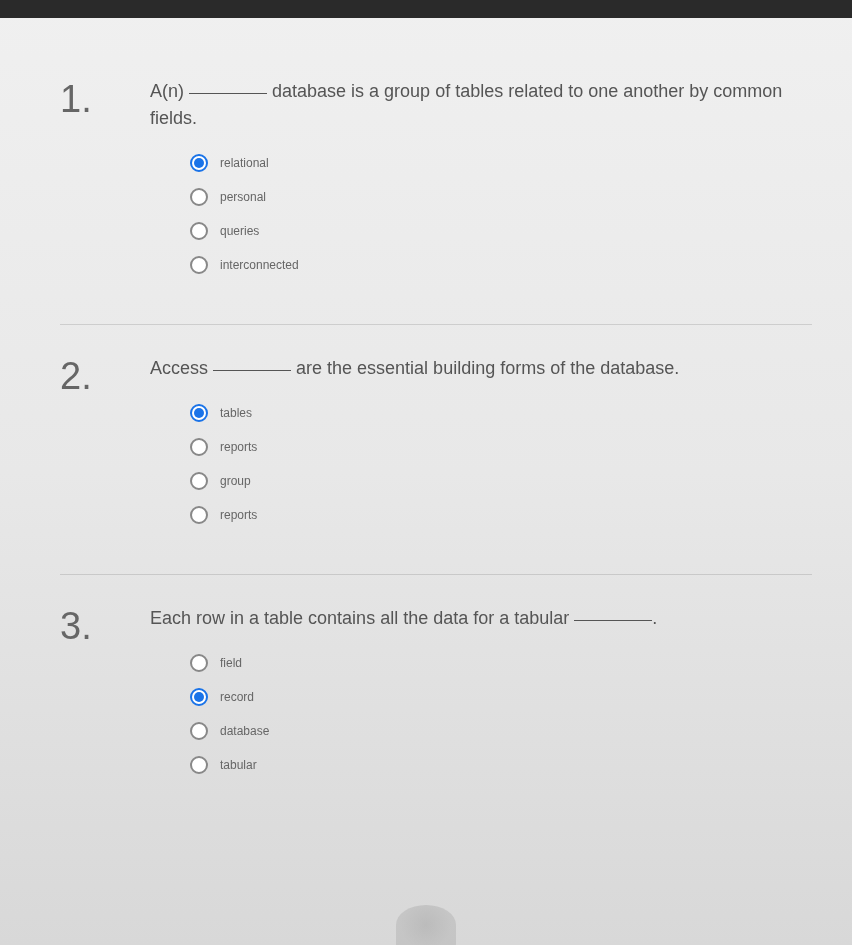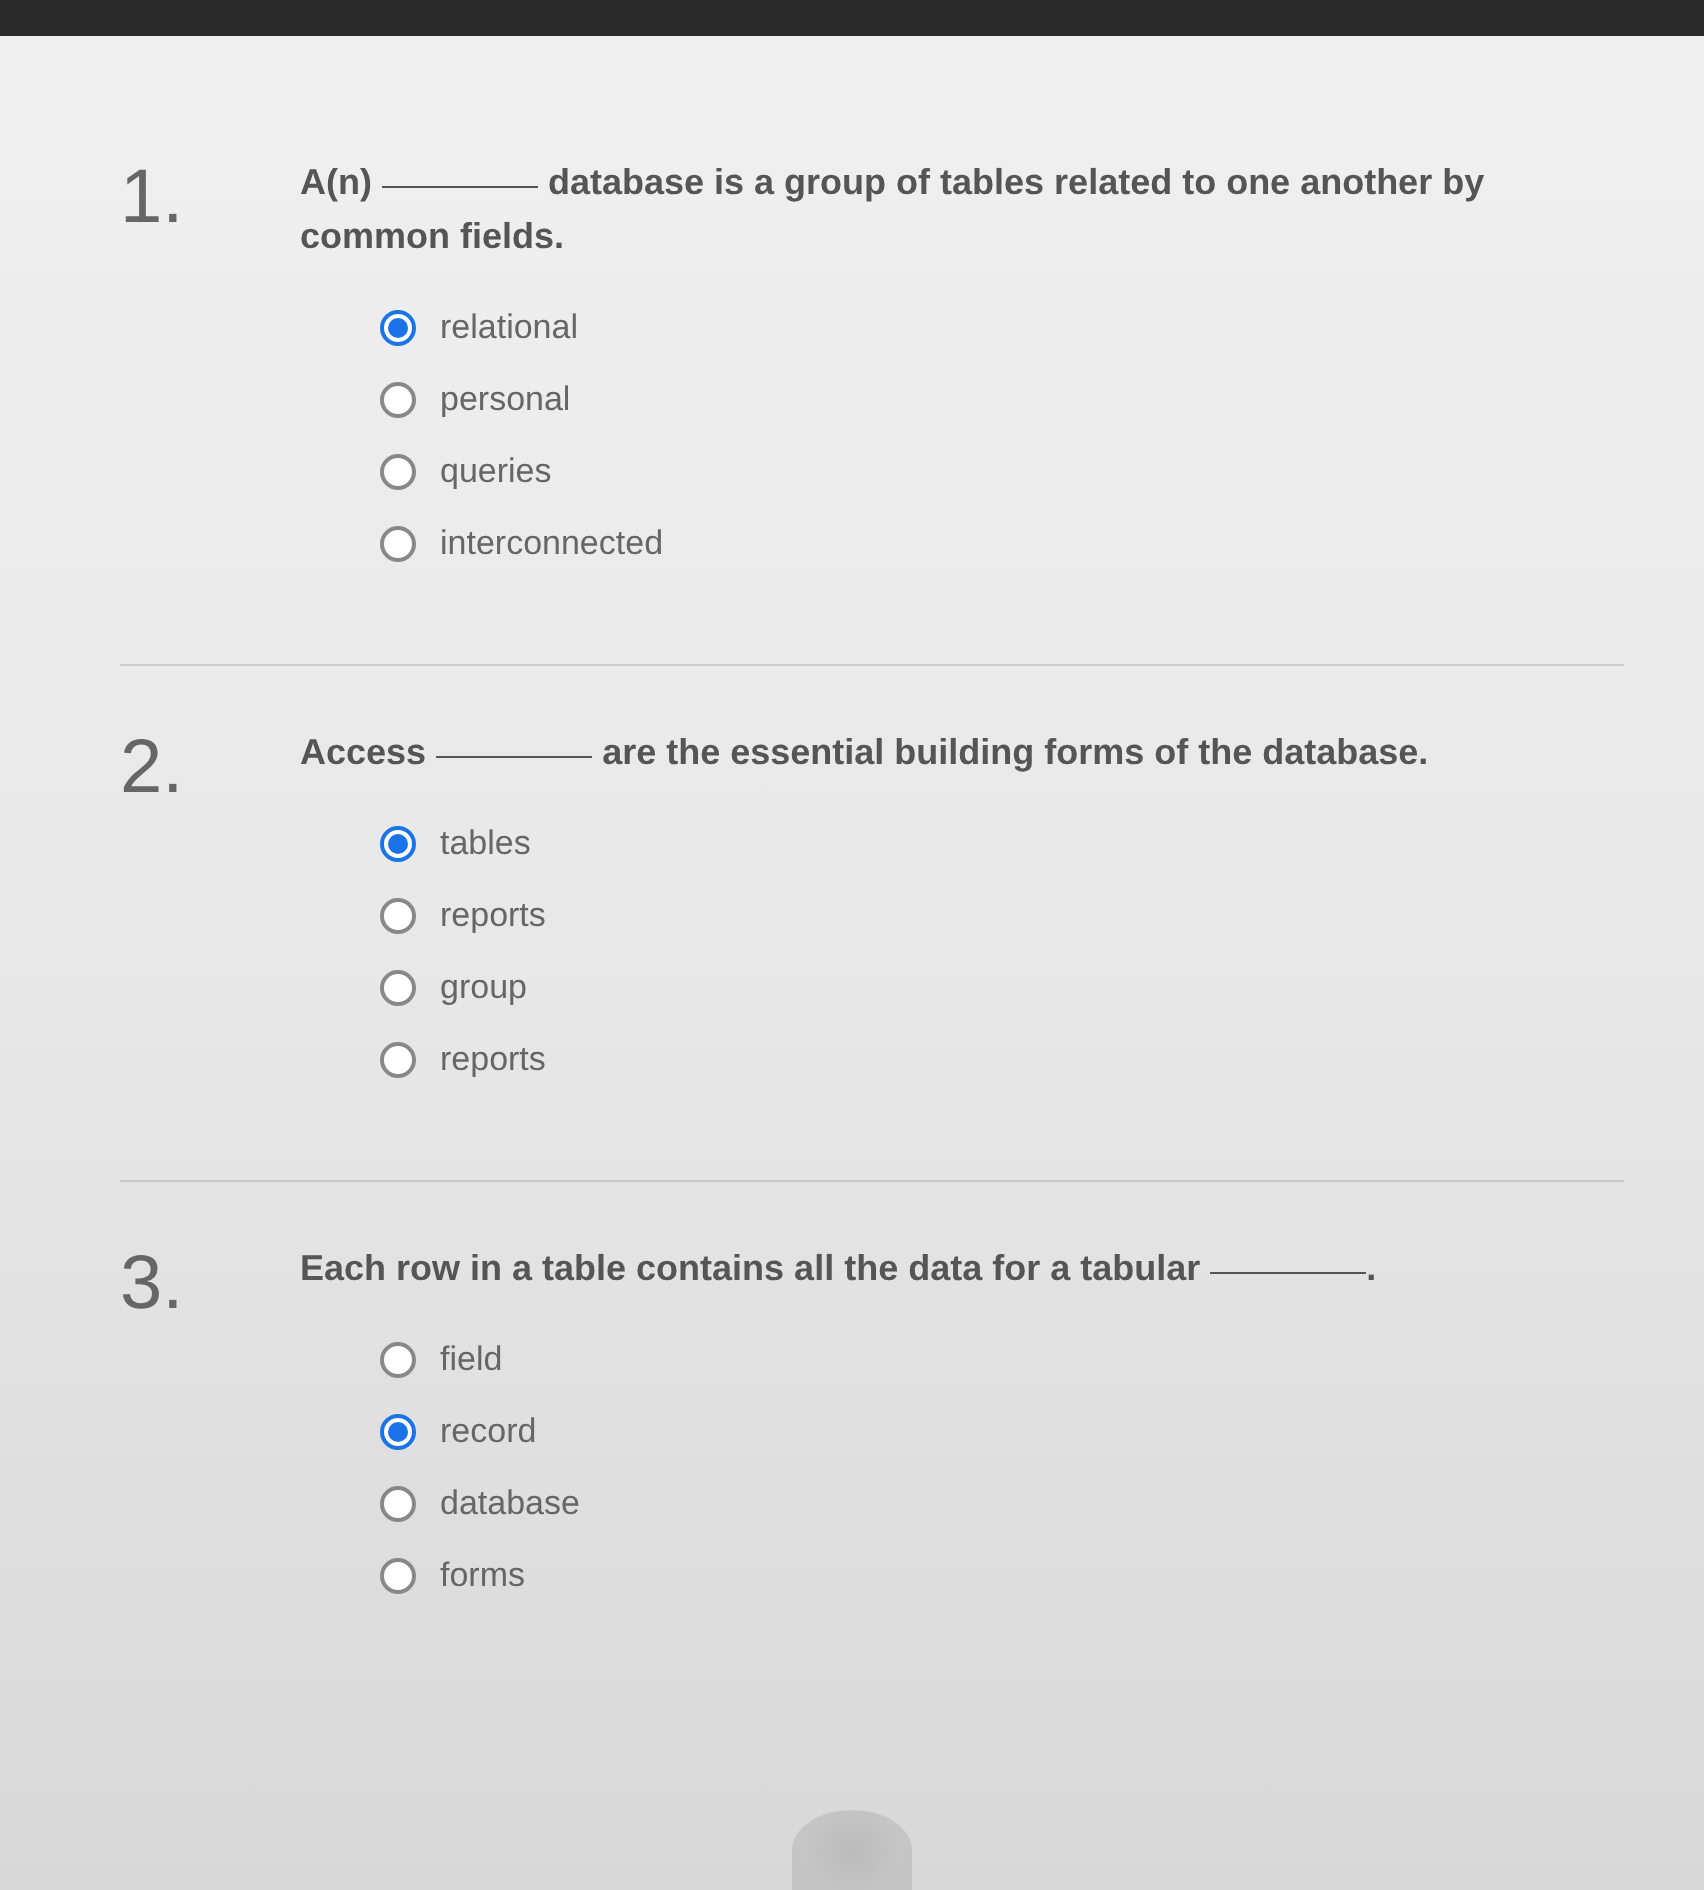--- a/index.html
+++ b/index.html
@@ -46,21 +46,20 @@
       padding-top: 2px;
     }
     .qbody {
       flex: 1;
     }
     .prompt {
       font-size: 18px;
       color: #555;
       line-height: 1.5;
       margin-bottom: 22px;
-      font-weight: bold;
     }
     .blank {
       display: inline-block;
       border-bottom: 1.5px solid #555;
       width: 78px;
       vertical-align: baseline;
       position: relative;
       top: -3px;
     }
     .options {
@@ -88,21 +87,21 @@
       border-color: #1a73e8;
     }
     .radio.selected::after {
       content: "";
       width: 10px;
       height: 10px;
       background: #1a73e8;
       border-radius: 50%;
     }
     .opt-label {
-      font-size: 17px;
+      font-size: 12px;
       color: #666;
     }
     .logo-bottom {
       position: absolute;
       bottom: 0;
       left: 50%;
       transform: translateX(-50%);
       width: 60px;
       height: 40px;
       background: radial-gradient(circle, #777 0%, #999 70%);
@@ -185,21 +184,21 @@
         <div class="option">
           <span class="radio selected"></span>
           <span class="opt-label">record</span>
         </div>
         <div class="option">
           <span class="radio"></span>
           <span class="opt-label">database</span>
         </div>
         <div class="option">
           <span class="radio"></span>
-          <span class="opt-label">forms</span>
+          <span class="opt-label">tabular</span>
         </div>
       </div>
     </div>
   </div>
 
 </div>
 
 <div class="logo-bottom"></div>
 
 </body></html>

